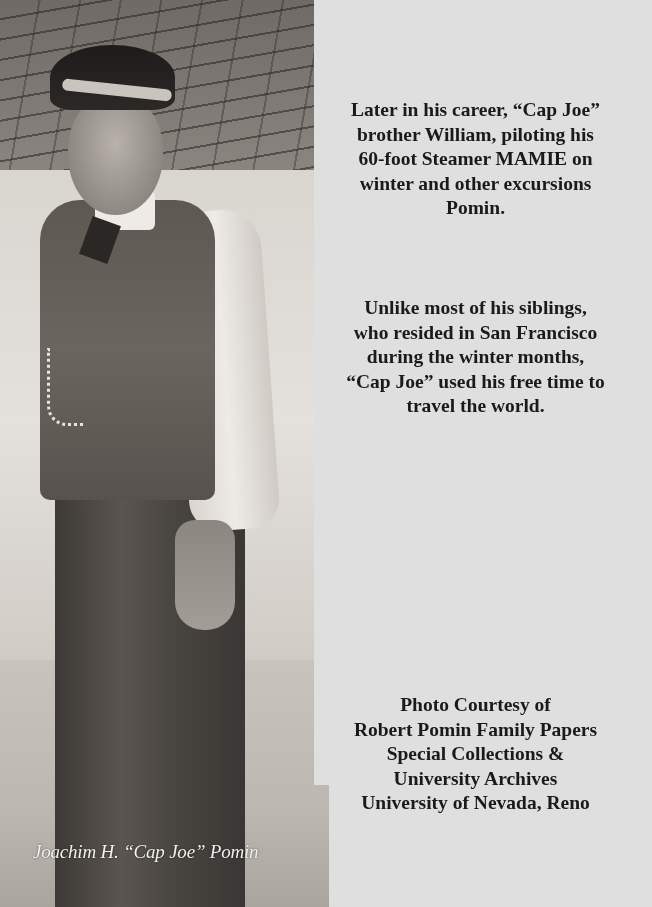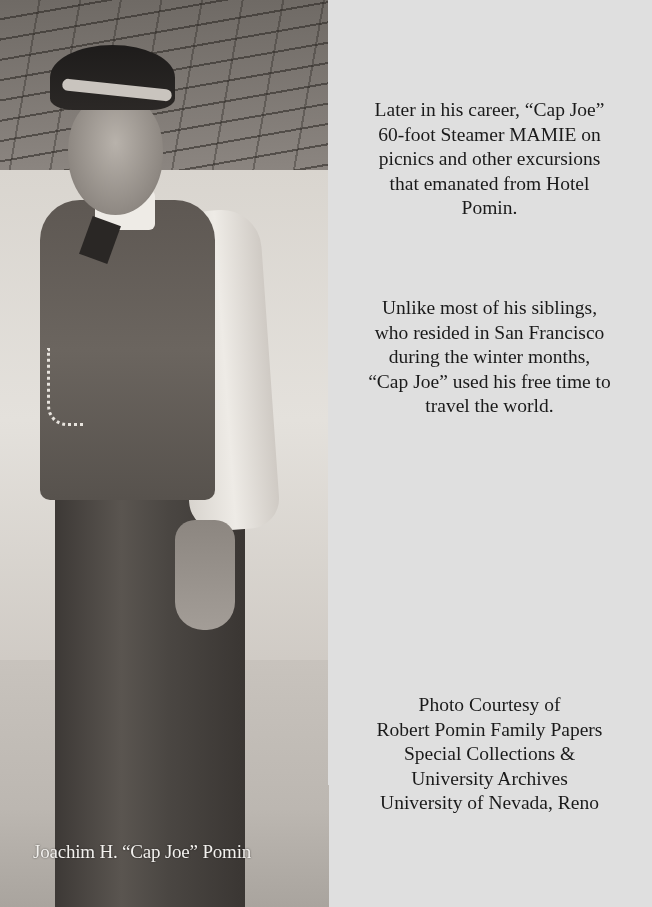--- a/index.html
+++ b/index.html
@@ -5,20 +5,21 @@
     html, body { margin: 0; padding: 0; }
     body {
       width: 652px; height: 907px; overflow: hidden;
       background: #dfdfdf; position: relative;
       font-family: "Liberation Serif", "DejaVu Serif", serif;
     }
     .photo {
       position: absolute; left: 0; top: 0; width: 329px; height: 907px;
       background: linear-gradient(180deg, #7a7470 0%, #8a847e 16%, #cfcac4 20%, #d8d4ce 40%, #c9c4bd 60%, #bdb8b2 80%, #b2ada7 100%);
       overflow: hidden;
+      font-style: italic;
     }
     .roof {
       position: absolute; left: 0; top: 0; width: 329px; height: 170px;
       background:
         repeating-linear-gradient(170deg, transparent 0 18px, rgba(40,36,32,0.55) 18px 20px),
         repeating-linear-gradient(100deg, transparent 0 38px, rgba(40,36,32,0.35) 38px 40px),
         linear-gradient(180deg, #6f6a65, #8b8580);
     }
     .wall {
       position: absolute; left: 0; top: 170px; width: 329px; height: 500px;
@@ -79,22 +80,23 @@
     .caption {
       position: absolute; left: 0; top: 841px; width: 329px;
       text-align: center; color: #f3f1ee;
       font-size: 19px; letter-spacing: -0.2px;
       text-shadow: 0 0 2px rgba(0,0,0,0.6);
       white-space: nowrap;
       padding-left: 20px; box-sizing: border-box; text-align: left;
       padding-left: 33px;
     }
     .text-panel {
-      position: absolute; left: 328px; top: 0; width: 323px; height: 785px;
+      position: absolute; left: 314px; top: 0; width: 323px; height: 785px;
       background: #dfdfdf;
+      font-weight: bold;
     }
     .para {
       position: absolute; left: 0; width: 323px; text-align: center;
       color: #1a1a1a; font-size: 19.5px; line-height: 24.5px;
     }
     .para .line { display: block; white-space: nowrap; }
     .p1 { top: 98px; }
     .p2 { top: 296px; }
     .credit { top: 693px; line-height: 24.5px; }
   </style>
@@ -114,23 +116,23 @@
   <div class="tie"></div>
   <div class="figure-head"></div>
   <div class="figure-cap"></div>
   <div class="cap-band"></div>
   <div class="caption">Joachim H. “Cap Joe” Pomin</div>
 </div>
 
 <div class="text-panel">
   <div class="para p1">
     <span class="line">Later in his career, “Cap Joe”</span>
+    <span class="line">brother William, piloting his</span>
     <span class="line">60-foot Steamer MAMIE on</span>
-    <span class="line">picnics and other excursions</span>
-    <span class="line">that emanated from Hotel</span>
+    <span class="line">winter and other excursions</span>
     <span class="line">Pomin.</span>
   </div>
   <div class="para p2">
     <span class="line">Unlike most of his siblings,</span>
     <span class="line">who resided in San Francisco</span>
     <span class="line">during the winter months,</span>
     <span class="line">“Cap Joe” used his free time to</span>
     <span class="line">travel the world.</span>
   </div>
   <div class="para credit">

